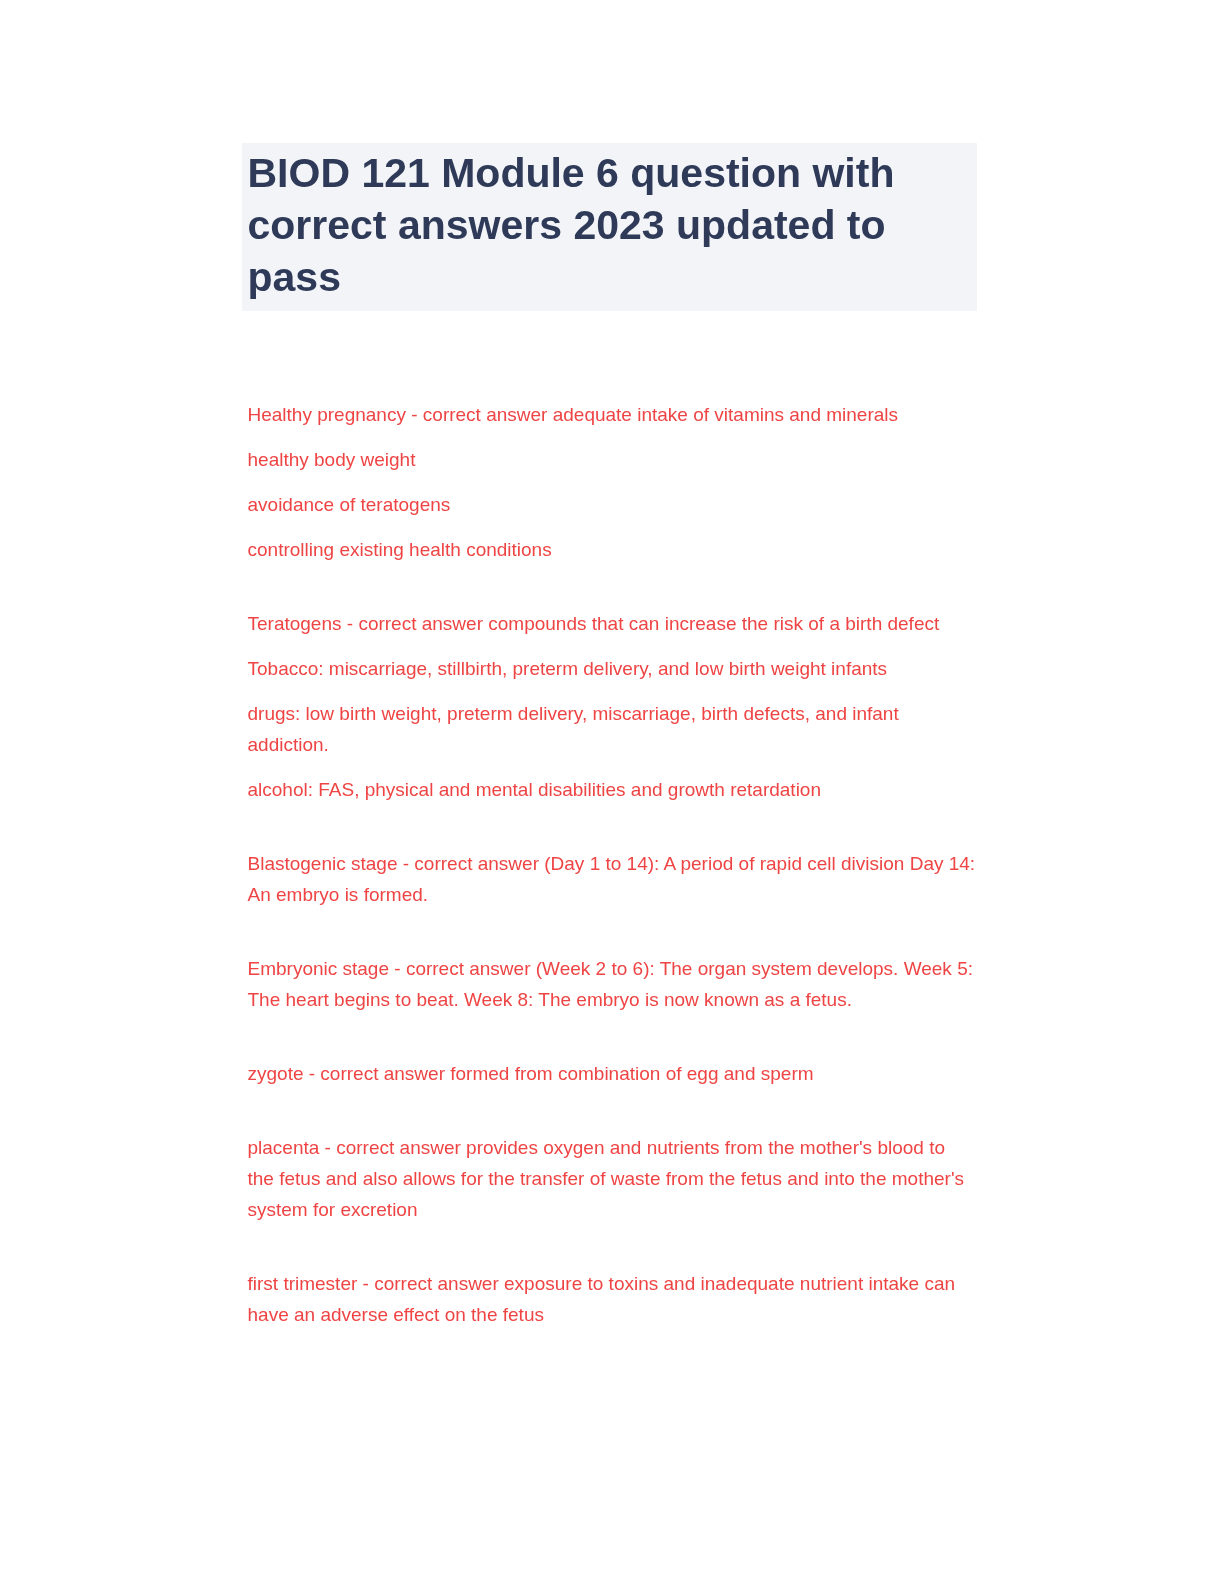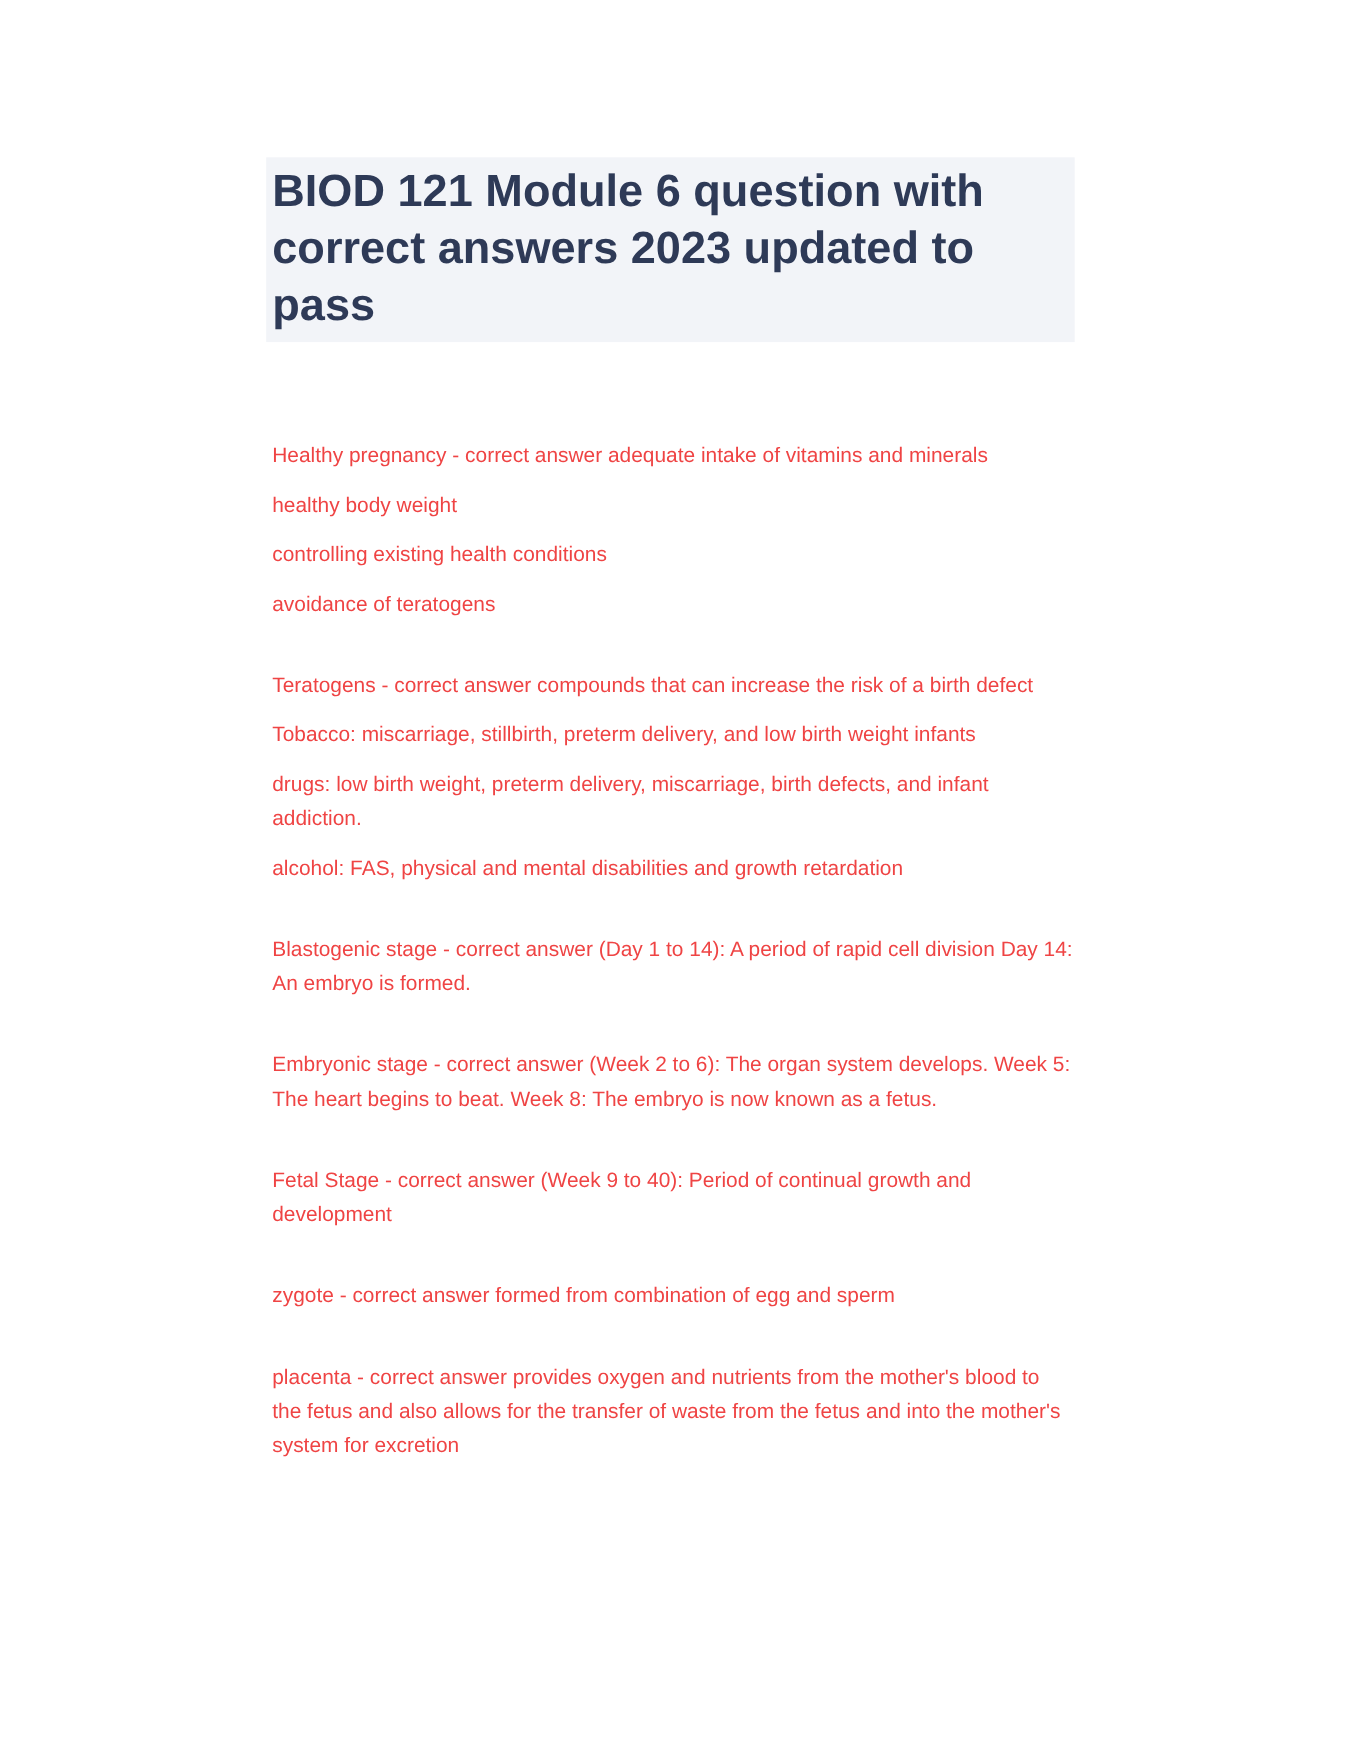--- a/index.html
+++ b/index.html
@@ -49,38 +49,38 @@
 </head>
 <body>
 
 <div class="page">
   <h1 class="doc-title">BIOD 121 Module 6 question with correct answers 2023 updated to pass</h1>
 
   <div class="doc-body" id="doc-body">
       <div class="block">
         <p>Healthy pregnancy - correct answer adequate intake of vitamins and minerals</p>
         <p>healthy body weight</p>
+        <p>avoidance of teratogens</p>
         <p>controlling existing health conditions</p>
-        <p>avoidance of teratogens</p>
       </div>
       <div class="block">
         <p>Teratogens - correct answer compounds that can increase the risk of a birth defect</p>
         <p>Tobacco: miscarriage, stillbirth, preterm delivery, and low birth weight infants</p>
         <p>drugs: low birth weight, preterm delivery, miscarriage, birth defects, and infant addiction.</p>
         <p>alcohol: FAS, physical and mental disabilities and growth retardation</p>
       </div>
       <div class="block">
         <p>Blastogenic stage - correct answer (Day 1 to 14): A period of rapid cell division Day 14: An embryo is formed.</p>
       </div>
       <div class="block">
         <p>Embryonic stage - correct answer (Week 2 to 6): The organ system develops. Week 5: The heart begins to beat. Week 8: The embryo is now known as a fetus.</p>
       </div>
       <div class="block">
-        <p>Fetal Stage - correct answer (Week 9 to 40): Period of continual growth and development</p>
-      </div>
-      <div class="block">
         <p>zygote - correct answer formed from combination of egg and sperm</p>
       </div>
       <div class="block">
         <p>placenta - correct answer provides oxygen and nutrients from the mother's blood to the fetus and also allows for the transfer of waste from the fetus and into the mother's system for excretion</p>
       </div>
+      <div class="block">
+        <p>first trimester - correct answer exposure to toxins and inadequate nutrient intake can have an adverse effect on the fetus</p>
+      </div>
     </div>
 </div>
 
 </body></html>

